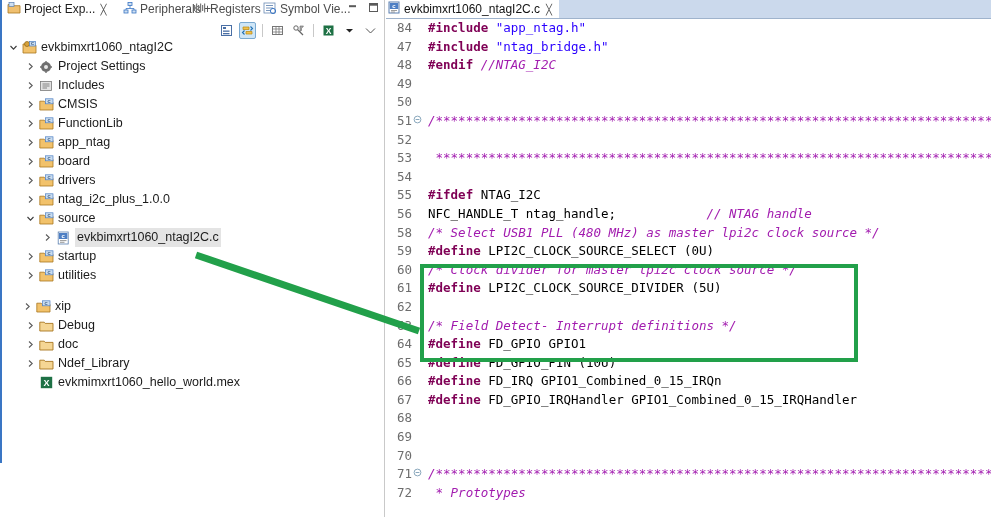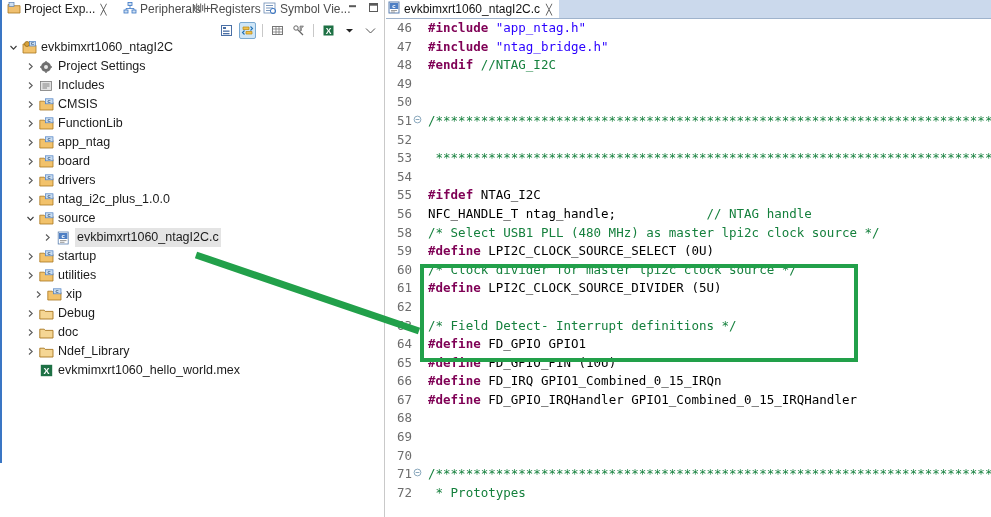--- a/index.html
+++ b/index.html
@@ -75,21 +75,21 @@
     white-space:pre;line-height:18.6px;
   }
   .lnum{
     width:26px;flex:0 0 26px;text-align:right;color:#6d6d6d;
     font-family:"DejaVu Sans Mono","Liberation Mono",monospace;font-size:12.5px;
   }
   .fold{width:10px;flex:0 0 10px;text-align:center;color:#8a8a8a;font-size:11px;line-height:18.6px;}
   .ctext{padding-left:6px;overflow:hidden;}
   .k-pre{color:#7f0055;font-weight:bold;}
   .k-str{color:#2a00ff;}
-  .k-cmt{color:#15803d;}
+  .k-cmt{color:#a21caf;font-style:italic;}
   .k-plain{color:#000000;}
 
   #green-box{
     position:absolute;left:34px;top:264px;width:438px;height:98px;
     border:4px solid #22a04a;box-sizing:border-box;pointer-events:none;
   }
   #arrow-svg{position:absolute;left:0;top:0;width:991px;height:517px;pointer-events:none;}
 </style>
 </head>
 <body>
@@ -388,21 +388,21 @@
           </span>
           <span class="icon ticon">
             <svg width="15" height="14" viewBox="0 0 15 14">
               <path d="M0.8 3.2h4.4l1 1.2h7.8V12H0.8z" fill="#f2c26b" stroke="#a8761f" stroke-width=".8"></path>
               <rect x="6.5" y="0.8" width="7.5" height="5" fill="#c9dcef" stroke="#4d7fc4" stroke-width=".7"></rect>
               <text x="10.2" y="4.9" font-size="4.4" fill="#1b3f6b" text-anchor="middle" font-family="Liberation Sans, sans-serif" font-weight="bold">C</text>
             </svg>
           </span>
           <span class="tlbl">utilities</span>
         </div>
-        <div class="trow" style="padding-left: 31px;">
+        <div class="trow" style="padding-left: 20px; margin-top: 12px;">
           <span class="arrow">
             <svg width="9" height="9" viewBox="0 0 9 9">
               <path d="M3 1.5 L6.2 4.5 L3 7.5" fill="none" stroke="#5c5c5c" stroke-width="1.1"></path>
             </svg>
           </span>
           <span class="icon ticon">
             <svg width="15" height="14" viewBox="0 0 15 14">
               <path d="M0.8 3.2h4.4l1 1.2h7.8V12H0.8z" fill="#f2c26b" stroke="#a8761f" stroke-width=".8"></path>
               <rect x="6.5" y="0.8" width="7.5" height="5" fill="#c9dcef" stroke="#4d7fc4" stroke-width=".7"></rect>
               <text x="10.2" y="4.9" font-size="4.4" fill="#1b3f6b" text-anchor="middle" font-family="Liberation Sans, sans-serif" font-weight="bold">C</text>
@@ -474,21 +474,21 @@
               <text x="6" y="7.4" font-size="6" fill="#fff" text-anchor="middle" font-family="Liberation Sans, sans-serif" font-weight="bold">c</text>
               <path d="M3 9.5h6M3 11h4" stroke="#888" stroke-width=".8"></path>
             </svg>
         </span>
         <span>evkbimxrt1060_ntagI2C.c</span>
         <span class="closex">╳</span>
       </div>
     </div>
 
     <div id="edit-area">
-        <div class="cline"><span class="lnum">46</span><span class="fold"></span><span class="ctext"><span class="k-pre">#include </span><span class="k-str">"app_ntag.h"</span></span></div>
+        <div class="cline"><span class="lnum">84</span><span class="fold"></span><span class="ctext"><span class="k-pre">#include </span><span class="k-str">"app_ntag.h"</span></span></div>
         <div class="cline"><span class="lnum">47</span><span class="fold"></span><span class="ctext"><span class="k-pre">#include </span><span class="k-str">"ntag_bridge.h"</span></span></div>
         <div class="cline"><span class="lnum">48</span><span class="fold"></span><span class="ctext"><span class="k-pre">#endif </span><span class="k-cmt">//NTAG_I2C</span></span></div>
         <div class="cline"><span class="lnum">49</span><span class="fold"></span><span class="ctext"></span></div>
         <div class="cline"><span class="lnum">50</span><span class="fold"></span><span class="ctext"></span></div>
         <div class="cline"><span class="lnum">51</span><span class="fold"><svg width="9" height="9" viewBox="0 0 9 9">
               <circle cx="4.5" cy="4.5" r="3.4" fill="none" stroke="#8aa8bd" stroke-width="1"></circle>
               <path d="M2.6 4.5h3.8" stroke="#8aa8bd" stroke-width="1"></path>
             </svg></span><span class="ctext"><span class="k-cmt">/*******************************************************************************</span></span></div>
         <div class="cline"><span class="lnum">52</span><span class="fold"></span></div>
         <div class="cline"><span class="lnum">53</span><span class="fold"></span><span class="ctext"><span class="k-cmt"> ******************************************************************************/</span></span></div>

